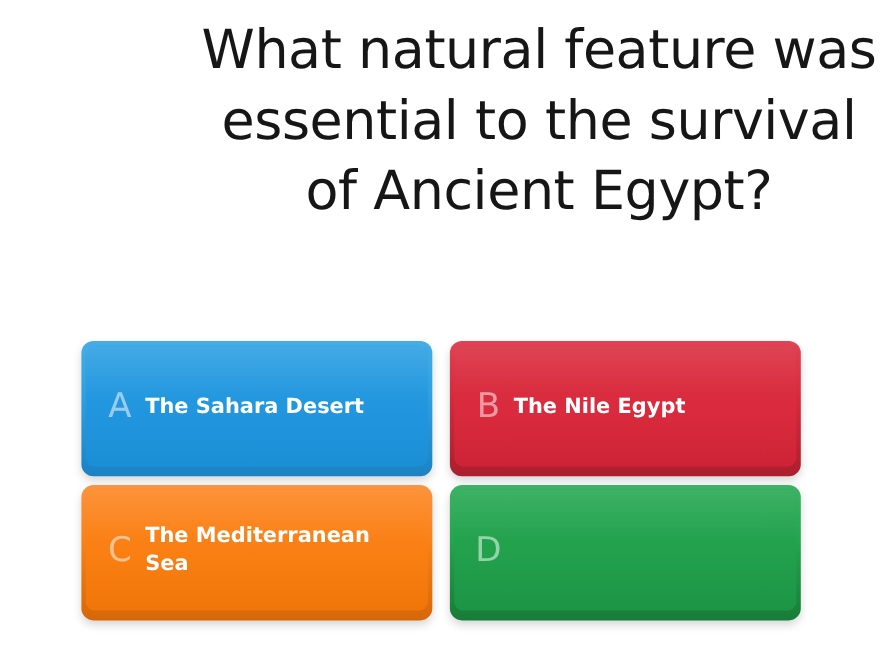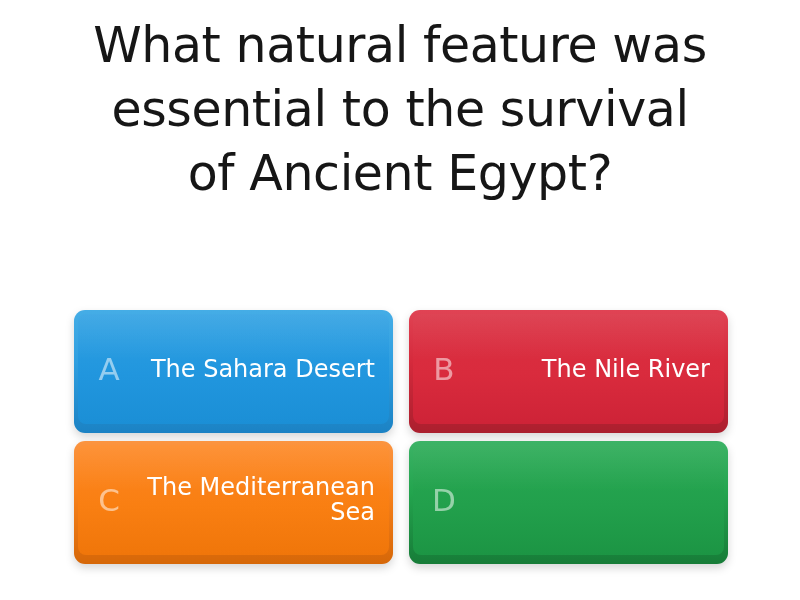--- a/index.html
+++ b/index.html
@@ -23,21 +23,21 @@
 
   
   .question-area {
     position: absolute;
     left: 0;
     top: 0;
     width: 800px;
     height: 300px;
     display: flex;
     align-items: flex-start;
-    justify-content: center;
+    justify-content: flex-end;
     padding-top: 14px;
     box-sizing: border-box;
   }
   .question-text {
     width: 620px;
     text-align: center;
     font-size: 49px;
     line-height: 64px;
     font-weight: 400;
     color: #161616;
@@ -87,24 +87,24 @@
     text-align: center;
     font-size: 31px;
     line-height: 1;
     font-weight: 400;
     color: rgba(255,255,255,0.52);
     user-select: none;
   }
 
   .card-label {
     flex: 1 1 auto;
-    text-align: right;
-    font-size: 24px;
+    text-align: left;
+    font-size: 19px;
     line-height: 25px;
-    font-weight: 400;
+    font-weight: 700;
     color: #ffffff;
     padding-right: 4px;
     word-wrap: break-word;
   }
 
   
   .skin-blue   { background: linear-gradient(180deg, #45ade6 0%, #2f9fe0 42%, #1b82c4 100%); }
   .skin-blue   .card-face { background: linear-gradient(180deg, #2ea0e2 0%, #2196de 55%, #1b8fd6 100%); }
 
   .skin-red    { background: linear-gradient(180deg, #e04354 0%, #d52a3c 42%, #ab1f2e 100%); }
@@ -140,21 +140,21 @@
     <div class="answer-card skin-blue">
       <div class="card-face">
         <span class="card-letter">A</span>
         <span class="card-label">The Sahara Desert</span>
       </div>
     </div>
 
     <div class="answer-card skin-red">
       <div class="card-face">
         <span class="card-letter">B</span>
-        <span class="card-label">The Nile River</span>
+        <span class="card-label">The Nile Egypt</span>
       </div>
     </div>
 
     <div class="answer-card skin-orange">
       <div class="card-face">
         <span class="card-letter">C</span>
         <span class="card-label">The Mediterranean Sea</span>
       </div>
     </div>
 

